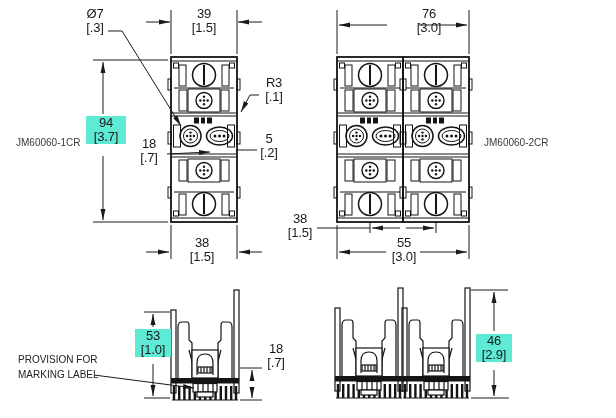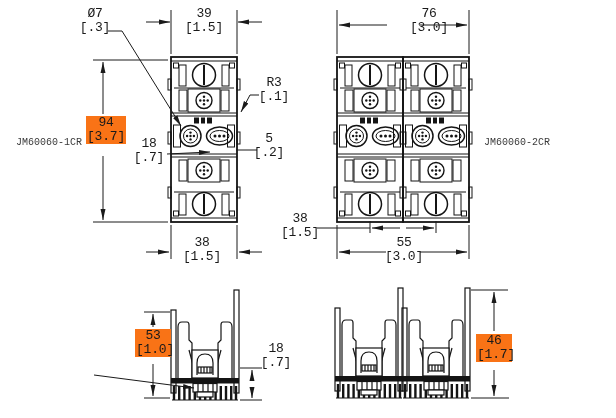--- a/index.html
+++ b/index.html
@@ -1,22 +1,22 @@
 <!DOCTYPE html>
 <html><head>
 <meta charset="utf-8">
 <style>
   html,body{margin:0;padding:0;background:#fff;}
   .canvas{position:relative;width:565px;height:418px;background:#ffffff;overflow:hidden;
-          font-family:Liberation Mono, monospace;}
+          font-family:Liberation Sans, sans-serif;}
   svg{position:absolute;left:0;top:0;}
   .dim{position:absolute;font-size:13px;line-height:14px;color:#1a1a1a;text-align:center;
        letter-spacing:-0.2px;white-space:nowrap;}
   .dim span{display:block;}
-  .bg span{background:#f97316;padding:0 1px;}
+  .bg span{background:#5eead4;padding:0 1px;}
   .part{position:absolute;font-size:10px;color:#3a3a3a;white-space:nowrap;}
   .note{position:absolute;font-size:10px;line-height:15px;color:#222;white-space:nowrap;}
 </style>
 </head>
 <body>
 
 <div class="canvas">
 
 <svg width="616" height="418" viewBox="0 0 616 418">
   <defs>
@@ -275,19 +275,23 @@
 </div>
 
 <div class="dim bg" style="left:135px;top:329px;width:36px;">
   <span>53</span>
   <span>[1.0]</span>
 </div>
 <div class="dim" style="left:257px;top:342px;width:38px;">
   <span>18</span>
   <span>[.7]</span>
 </div>
+<div class="note" style="left:18px;top:352px;">
+  <span style="display:block;">PROVISION FOR</span>
+  <span style="display:block;">MARKING LABEL</span>
+</div>
 
 <div class="dim bg" style="left:476px;top:334px;width:36px;">
   <span>46</span>
-  <span>[1.7]</span>
+  <span>[2.9]</span>
 </div>
 
 </div>
 
 </body></html>

